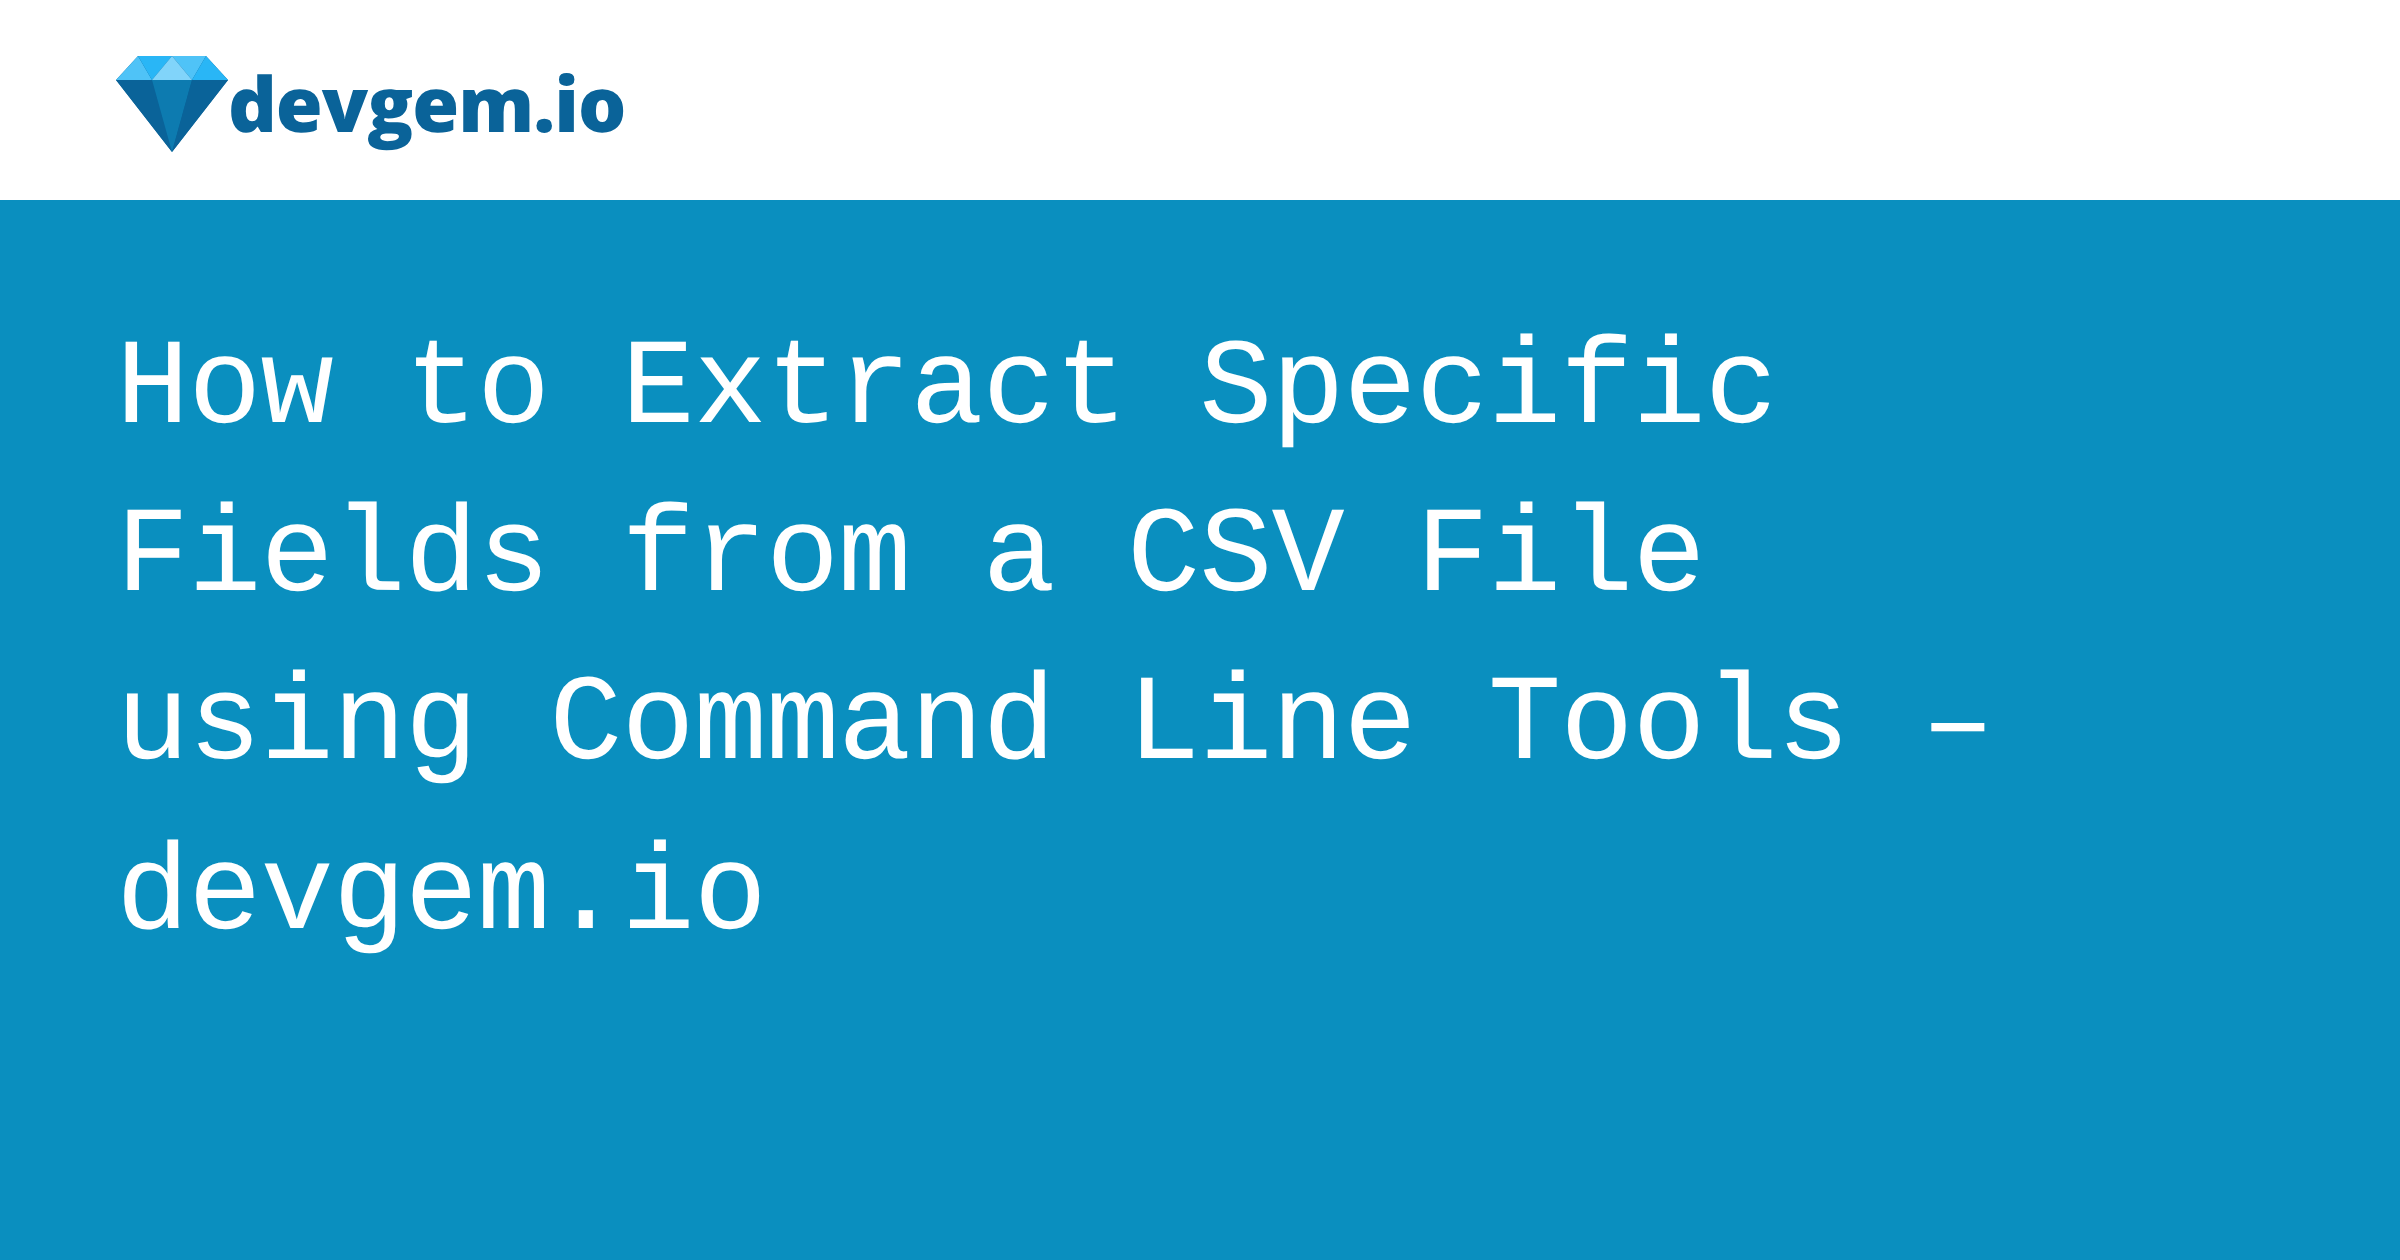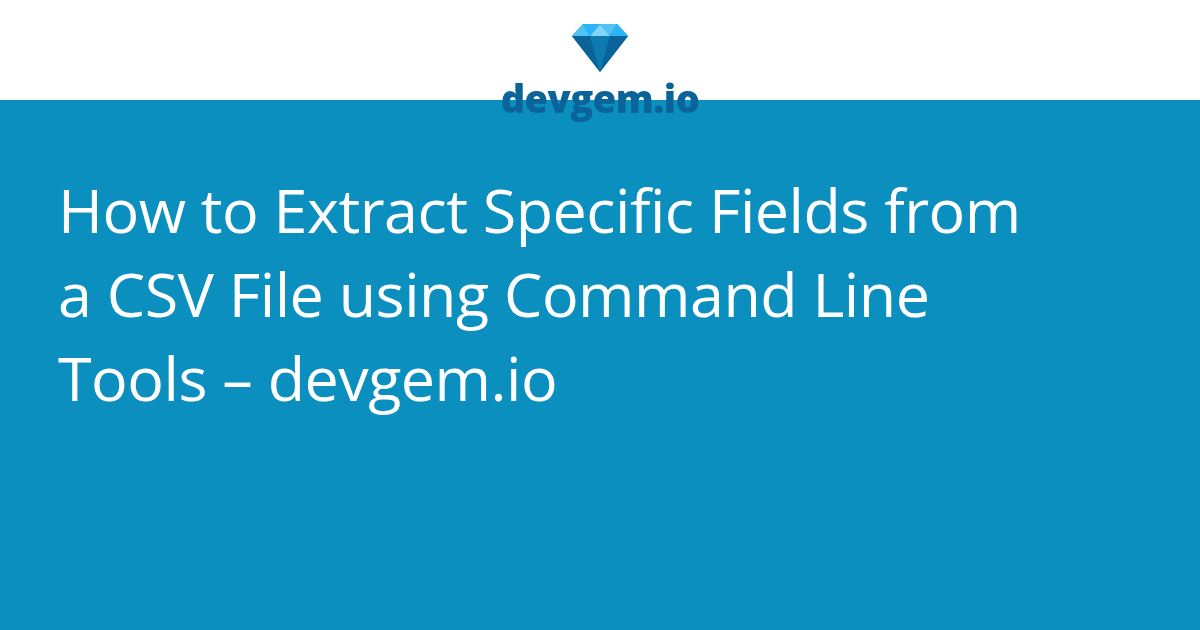--- a/index.html
+++ b/index.html
@@ -12,38 +12,38 @@
       height: 630px;
       font-family: -apple-system, BlinkMacSystemFont, "Segoe UI", "Open Sans", Helvetica, Arial, sans-serif;
       background: #ffffff;
       overflow: hidden;
     }
     .header {
       display: flex;
       align-items: center;
       padding: 24px 58px 20px 58px;
       height: 100px;
-      flex-direction: column;
     }
     .logo-icon {
       display: flex;
       align-items: center;
     }
     .brand-name {
       font-size: 38px;
       font-weight: 800;
       color: #0a6399;
       letter-spacing: -0.5px;
     }
     .hero {
       background: #0a8fbf;
       height: 530px;
-      padding: 68px 58px;
+      padding: 54px 58px;
       display: flex;
       align-items: flex-start;
+      font-family: Liberation Mono, monospace;
     }
     .hero-title {
       color: #ffffff;
       font-size: 61px;
       font-weight: 400;
       line-height: 1.38;
       max-width: 980px;
       letter-spacing: -0.5px;
     }
   </style>

